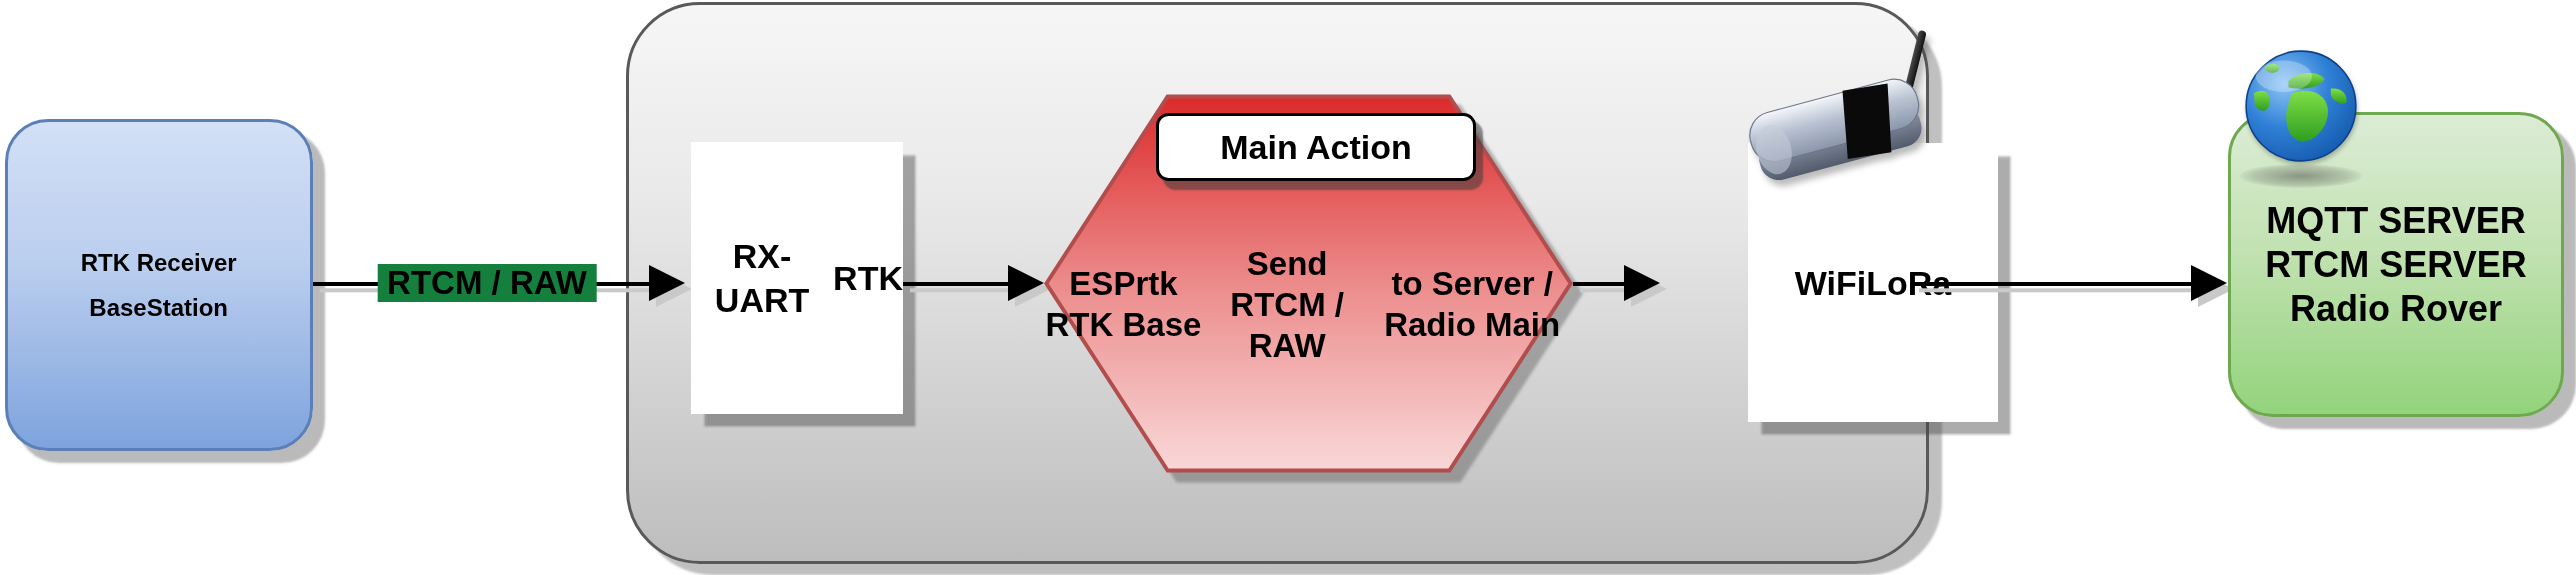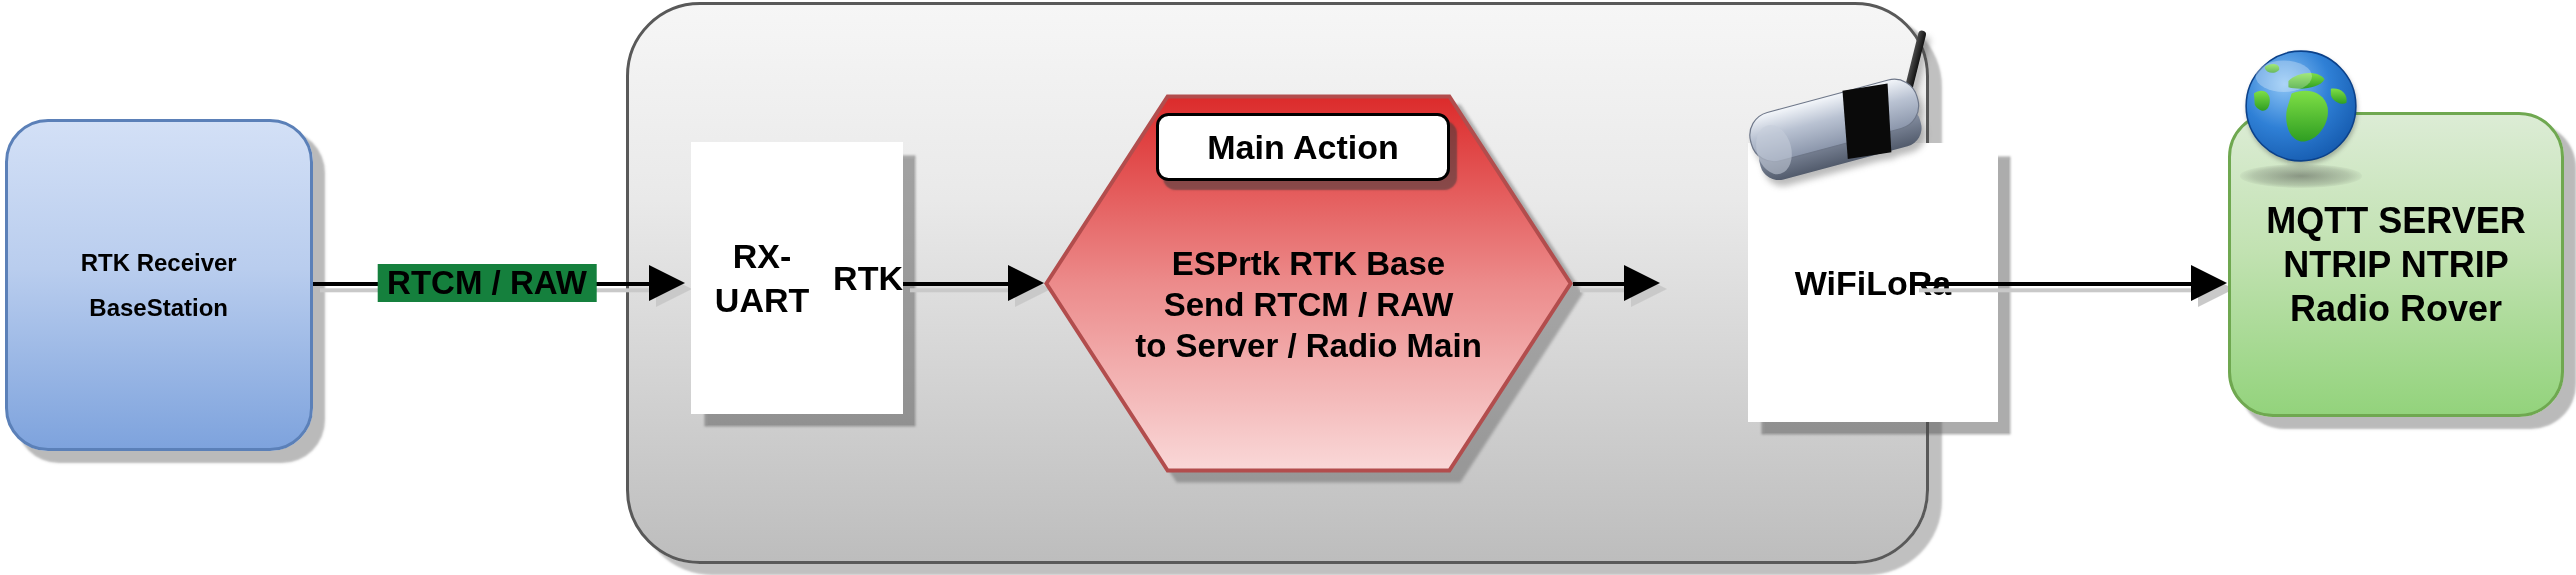--- a/index.html
+++ b/index.html
@@ -48,26 +48,26 @@
     font-size:34px;line-height:44px;
   }
   .box-rx{left:691px;top:142px;width:212px;height:272px;}
   .box-wifi{left:1748px;top:143px;width:250px;height:279px;}
 
   
   .hexwrap{left:1044px;top:94px;width:529px;height:379px;}
   .hexwrap svg{position:absolute;left:0;top:0;filter:drop-shadow(10.2px 10.2px 1.6px rgba(80,80,80,0.40));}
   .hex-text{
     position:absolute;left:0;top:0;width:100%;height:100%;
-    display:flex;flex-direction:column;align-items:center;justify-content:center;
+    display:flex;flex-direction:row;align-items:center;justify-content:center;
     padding-top:41px;text-align:center;font-weight:bold;color:#000;
     font-size:33px;line-height:41px;box-sizing:border-box;
   }
   .badge{
-    left:1156px;top:113px;width:294px;height:68px;
+    left:1156px;top:113px;width:320px;height:68px;
     background:#ffffff;border:3.9px solid #000;border-radius:12.5px;
     display:flex;align-items:center;justify-content:center;
     font-weight:bold;font-size:34px;color:#000;
     box-shadow:7px 8.6px 1.6px rgba(60,60,60,0.55);
   }
 
   
   .flow-line{height:3.9px;background:#000;top:282px;box-shadow:7px 6.3px 0 #c9c9c9;}
   .arrow-head{
     top:265px;width:0;height:0;
@@ -172,21 +172,21 @@
         <ellipse cx="34" cy="140" rx="22" ry="32" fill="#c7cedb" opacity="0.55"></ellipse>
       </g>
     </svg>
   </div>
 
   <div class="flow-line" style="left:1912px;width:282px;"></div>
   <div class="arrow-head" style="left:2191px;"></div>
 
   <div class="node node-green">
     <span>MQTT SERVER</span>
-    <span>NTRIP NTRIP</span>
+    <span>RTCM SERVER</span>
     <span>Radio Rover</span>
   </div>
 
   <div class="globe-shadow"></div>
   <div class="iconwrap icon-globe">
     <svg width="116" height="116" viewBox="0 0 148 148">
       <defs>
         <radialGradient id="ocean" cx="0.35" cy="0.3" r="0.9">
           <stop offset="0" stop-color="#8cc4f5"></stop>
           <stop offset="0.45" stop-color="#2f80d6"></stop>

